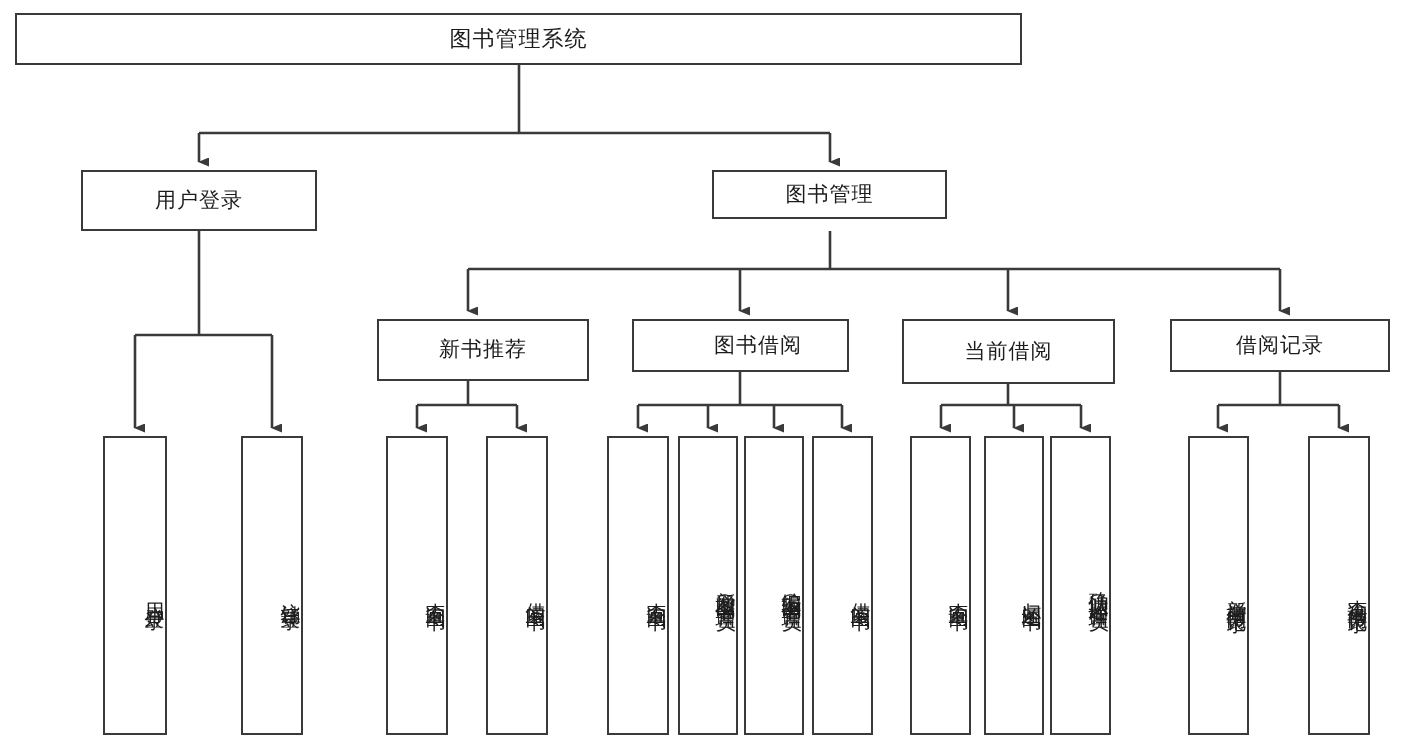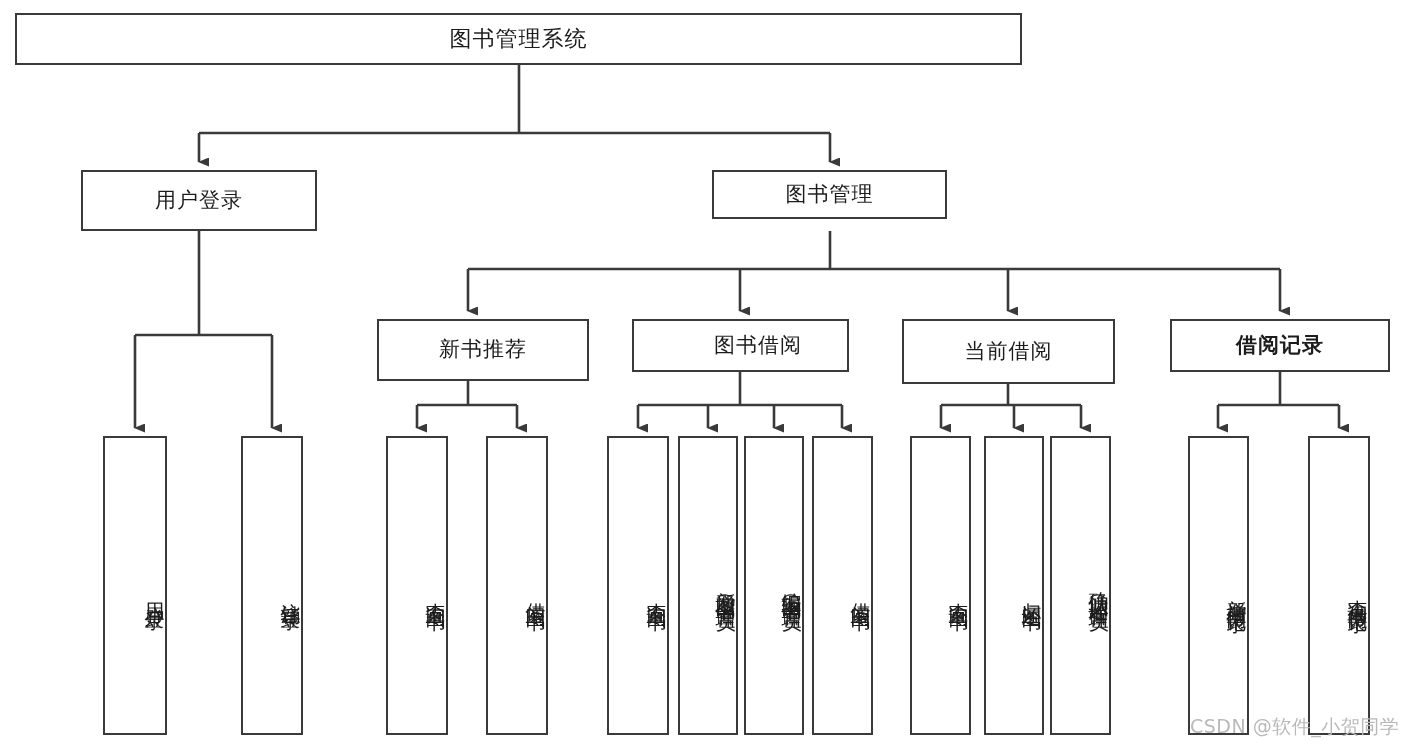--- a/index.html
+++ b/index.html
@@ -121,31 +121,30 @@
   </svg>
 
   <div class="node h root" style="left: 15px; top: 13px; width: 1007px; height: 52px;">图书管理系统</div>
 
   <div class="node h" style="left: 81px; top: 170px; width: 236px; height: 61px;">用户登录</div>
   <div class="node h" style="left: 712px; top: 170px; width: 235px; height: 49px;">图书管理</div>
 
   <div class="node h" style="left: 362px; top: 319px; width: 212px; height: 62px; margin-left: 15px;">新书推荐</div>
   <div class="node h" style="left: 632px; top: 319px; width: 217px; height: 53px; padding-left: 35px;">图书借阅</div>
   <div class="node h" style="left: 902px; top: 319px; width: 213px; height: 65px;">当前借阅</div>
-  <div class="node h" style="left: 1170px; top: 319px; width: 220px; height: 53px; font-weight: bold;">借阅记录</div>
+  <div class="node h" style="left: 1170px; top: 319px; width: 220px; height: 53px;">借阅记录</div>
 
   <div class="node v" style="left: 103px; top: 436px; width: 64px; height: 299px;">用户登录</div>
   <div class="node v" style="left: 241px; top: 436px; width: 62px; height: 299px;">注销登录</div>
   <div class="node v" style="left: 386px; top: 436px; width: 62px; height: 299px;">查询图书</div>
   <div class="node v" style="left: 486px; top: 436px; width: 62px; height: 299px;">借阅图书</div>
   <div class="node v" style="left: 607px; top: 436px; width: 62px; height: 299px;">查询图书</div>
   <div class="node v tall" style="left: 678px; top: 436px; width: 60px; height: 299px;">新增图书（管理员）</div>
   <div class="node v tall" style="left: 744px; top: 436px; width: 60px; height: 299px;">编辑图书（管理员）</div>
   <div class="node v" style="left: 812px; top: 436px; width: 61px; height: 299px;">借阅图书</div>
   <div class="node v" style="left: 910px; top: 436px; width: 61px; height: 299px;">查询图书</div>
   <div class="node v" style="left: 984px; top: 436px; width: 60px; height: 299px;">归还图书</div>
   <div class="node v tall" style="left: 1050px; top: 436px; width: 61px; height: 299px;">确认归还（管理员）</div>
   <div class="node v" style="left: 1188px; top: 436px; width: 61px; height: 299px;">新增借阅记录</div>
   <div class="node v" style="left: 1308px; top: 436px; width: 62px; height: 299px;">查询借阅记录</div>
 
-  <div class="watermark" style="left: 1190px; top: 714px;">CSDN @软件_小贺同学</div>
 
 </div>
 
 </body></html>

